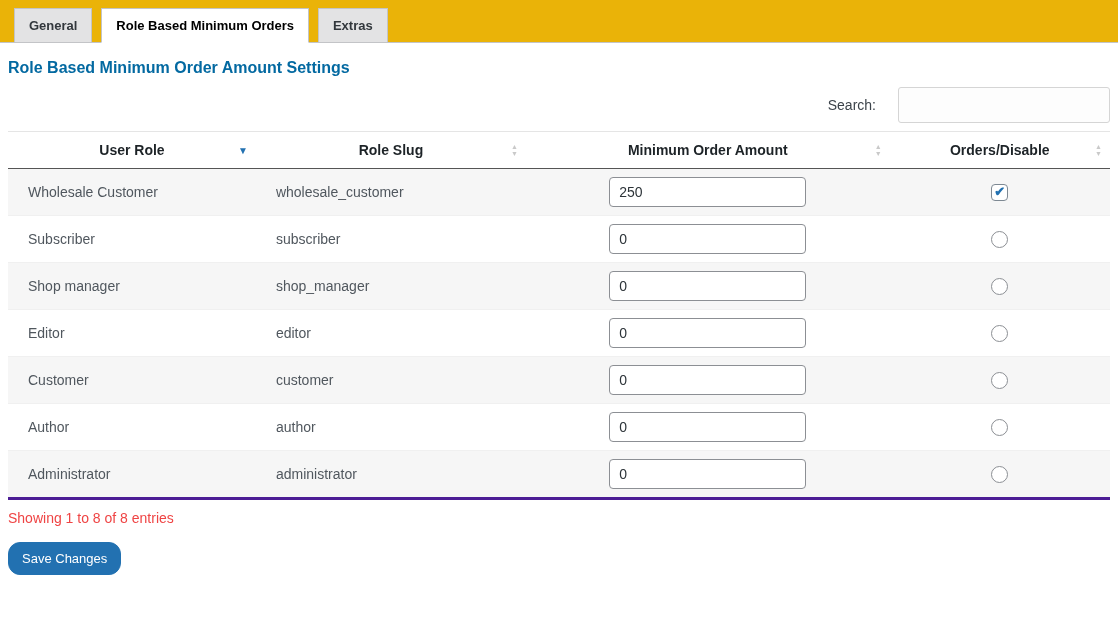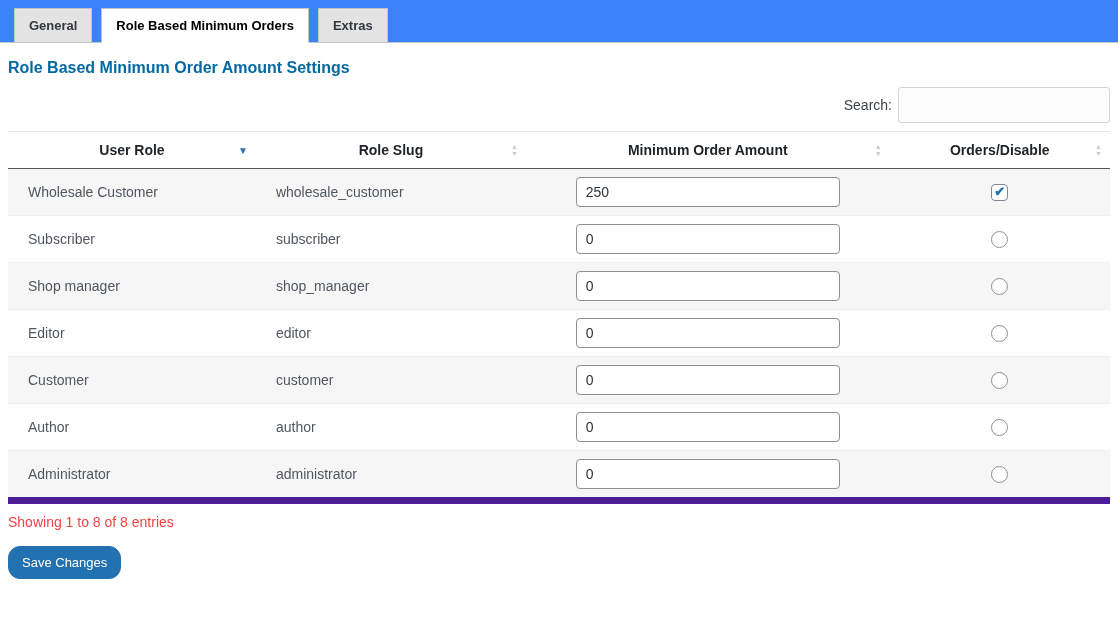--- a/index.html
+++ b/index.html
@@ -8,21 +8,21 @@
     background: #ffffff;
     font-family: "Liberation Sans", sans-serif;
     color: #3c434a;
     font-size: 14px;
     overflow: hidden;
   }
   
   .tab-bar {
     padding: 8px 6px 0 14px;
     border-bottom: 1px solid #c3c4c7;
-    background: #3b82f6;
+    background: #eab308;
     white-space: nowrap;
   }
   .tab {
     display: inline-block;
     padding: 9px 14px;
     margin-right: 5px;
     margin-bottom: -1px;
     background: #e3e3e4;
     border: 1px solid #c3c4c7;
     font-size: 13px;
@@ -42,20 +42,21 @@
     font-weight: bold;
     color: #0369a1;
     margin: 16px 0 10px 0;
   }
   
   .search-row {
     display: flex;
     justify-content: flex-end;
     align-items: center;
     margin: 4px 0 8px 0;
+    gap: 16px;
   }
   .search-label { font-size: 14px; color: #3c434a; margin-right: 6px; }
   .search-input {
     width: 212px; height: 36px;
     border: 1px solid #d5d5d5;
     border-radius: 3px;
     background: #fdfdfd;
     padding: 0 8px;
     font-size: 14px;
     font-family: "Liberation Sans", sans-serif;
@@ -100,24 +101,24 @@
   .settings-table tbody td {
     padding: 8px 20px;
     height: 47px;
     font-size: 14px;
     color: #50575e;
     vertical-align: middle;
     border-bottom: 1px solid #f0f0f0;
   }
   .settings-table tbody tr:nth-child(odd) { background: #f6f6f6; }
   .settings-table tbody tr:nth-child(even) { background: #ffffff; }
-  .settings-table tbody tr:last-child td { border-bottom: 7px solid #4c1d95; }
+  .settings-table tbody tr:last-child td { border-bottom: 3px solid #4c1d95; }
   .col-amount, .col-enable { text-align: center; }
   .amount-input {
-    width: 264px; height: 30px;
+    width: 197px; height: 30px;
     border: 1px solid #8c8f94;
     border-radius: 4px;
     background: #fff;
     padding: 0 9px;
     font-size: 14px;
     color: #2c3338;
     font-family: "Liberation Sans", sans-serif;
     text-align: left;
     outline: none;
   }

